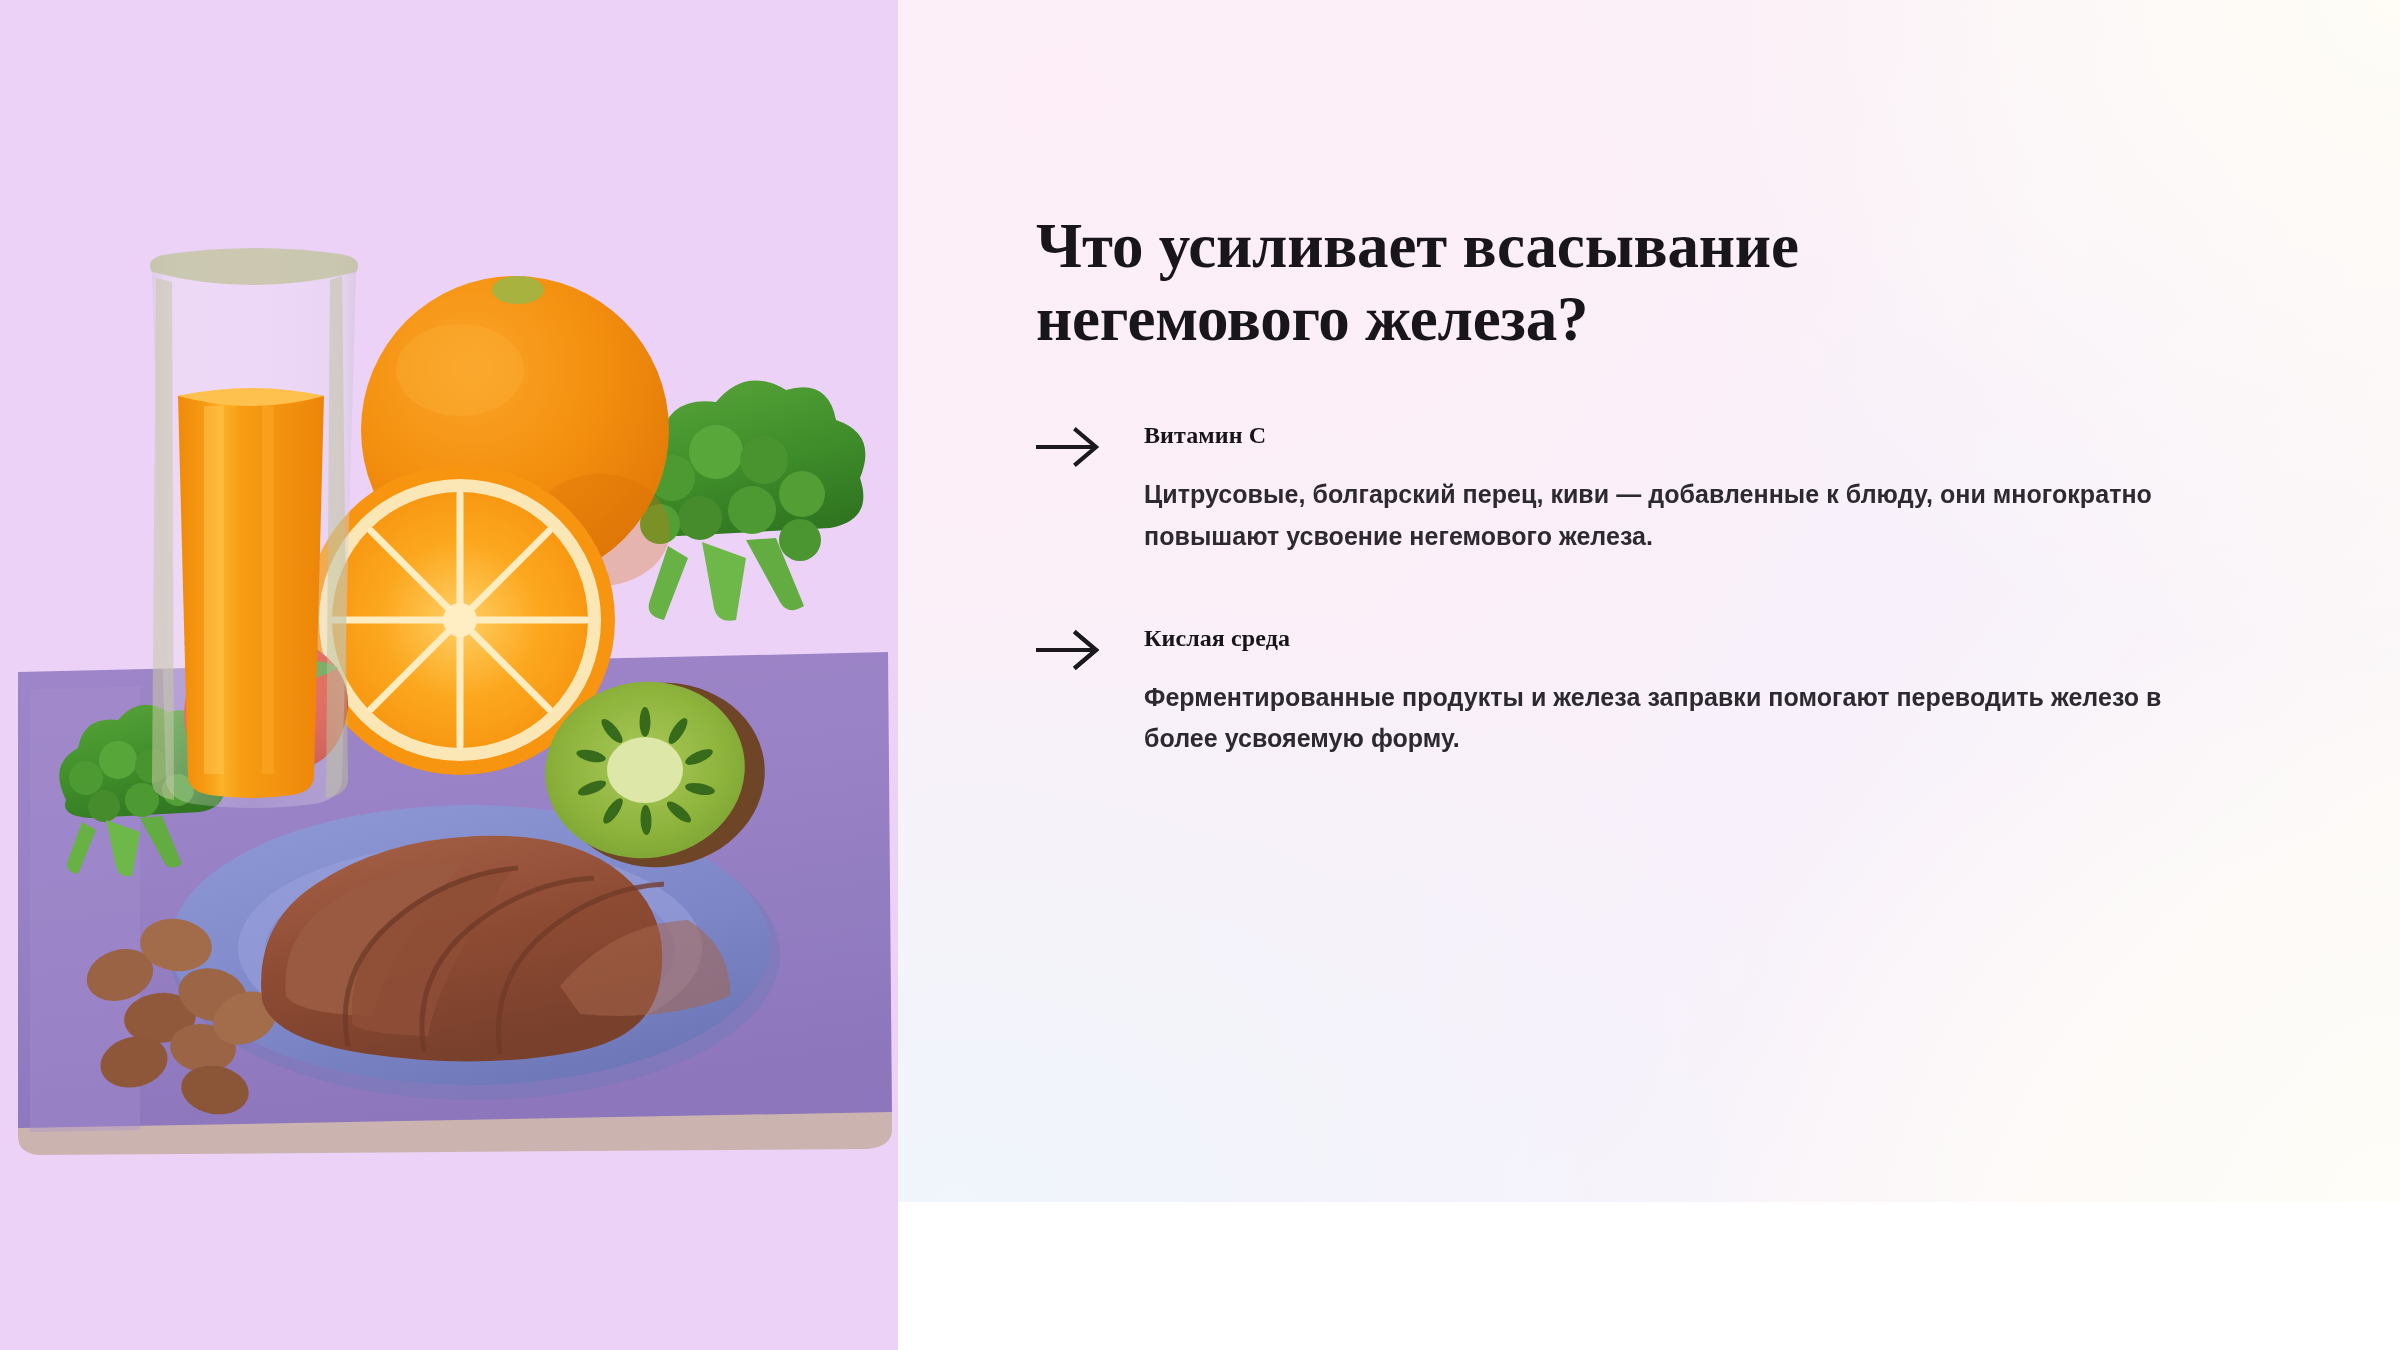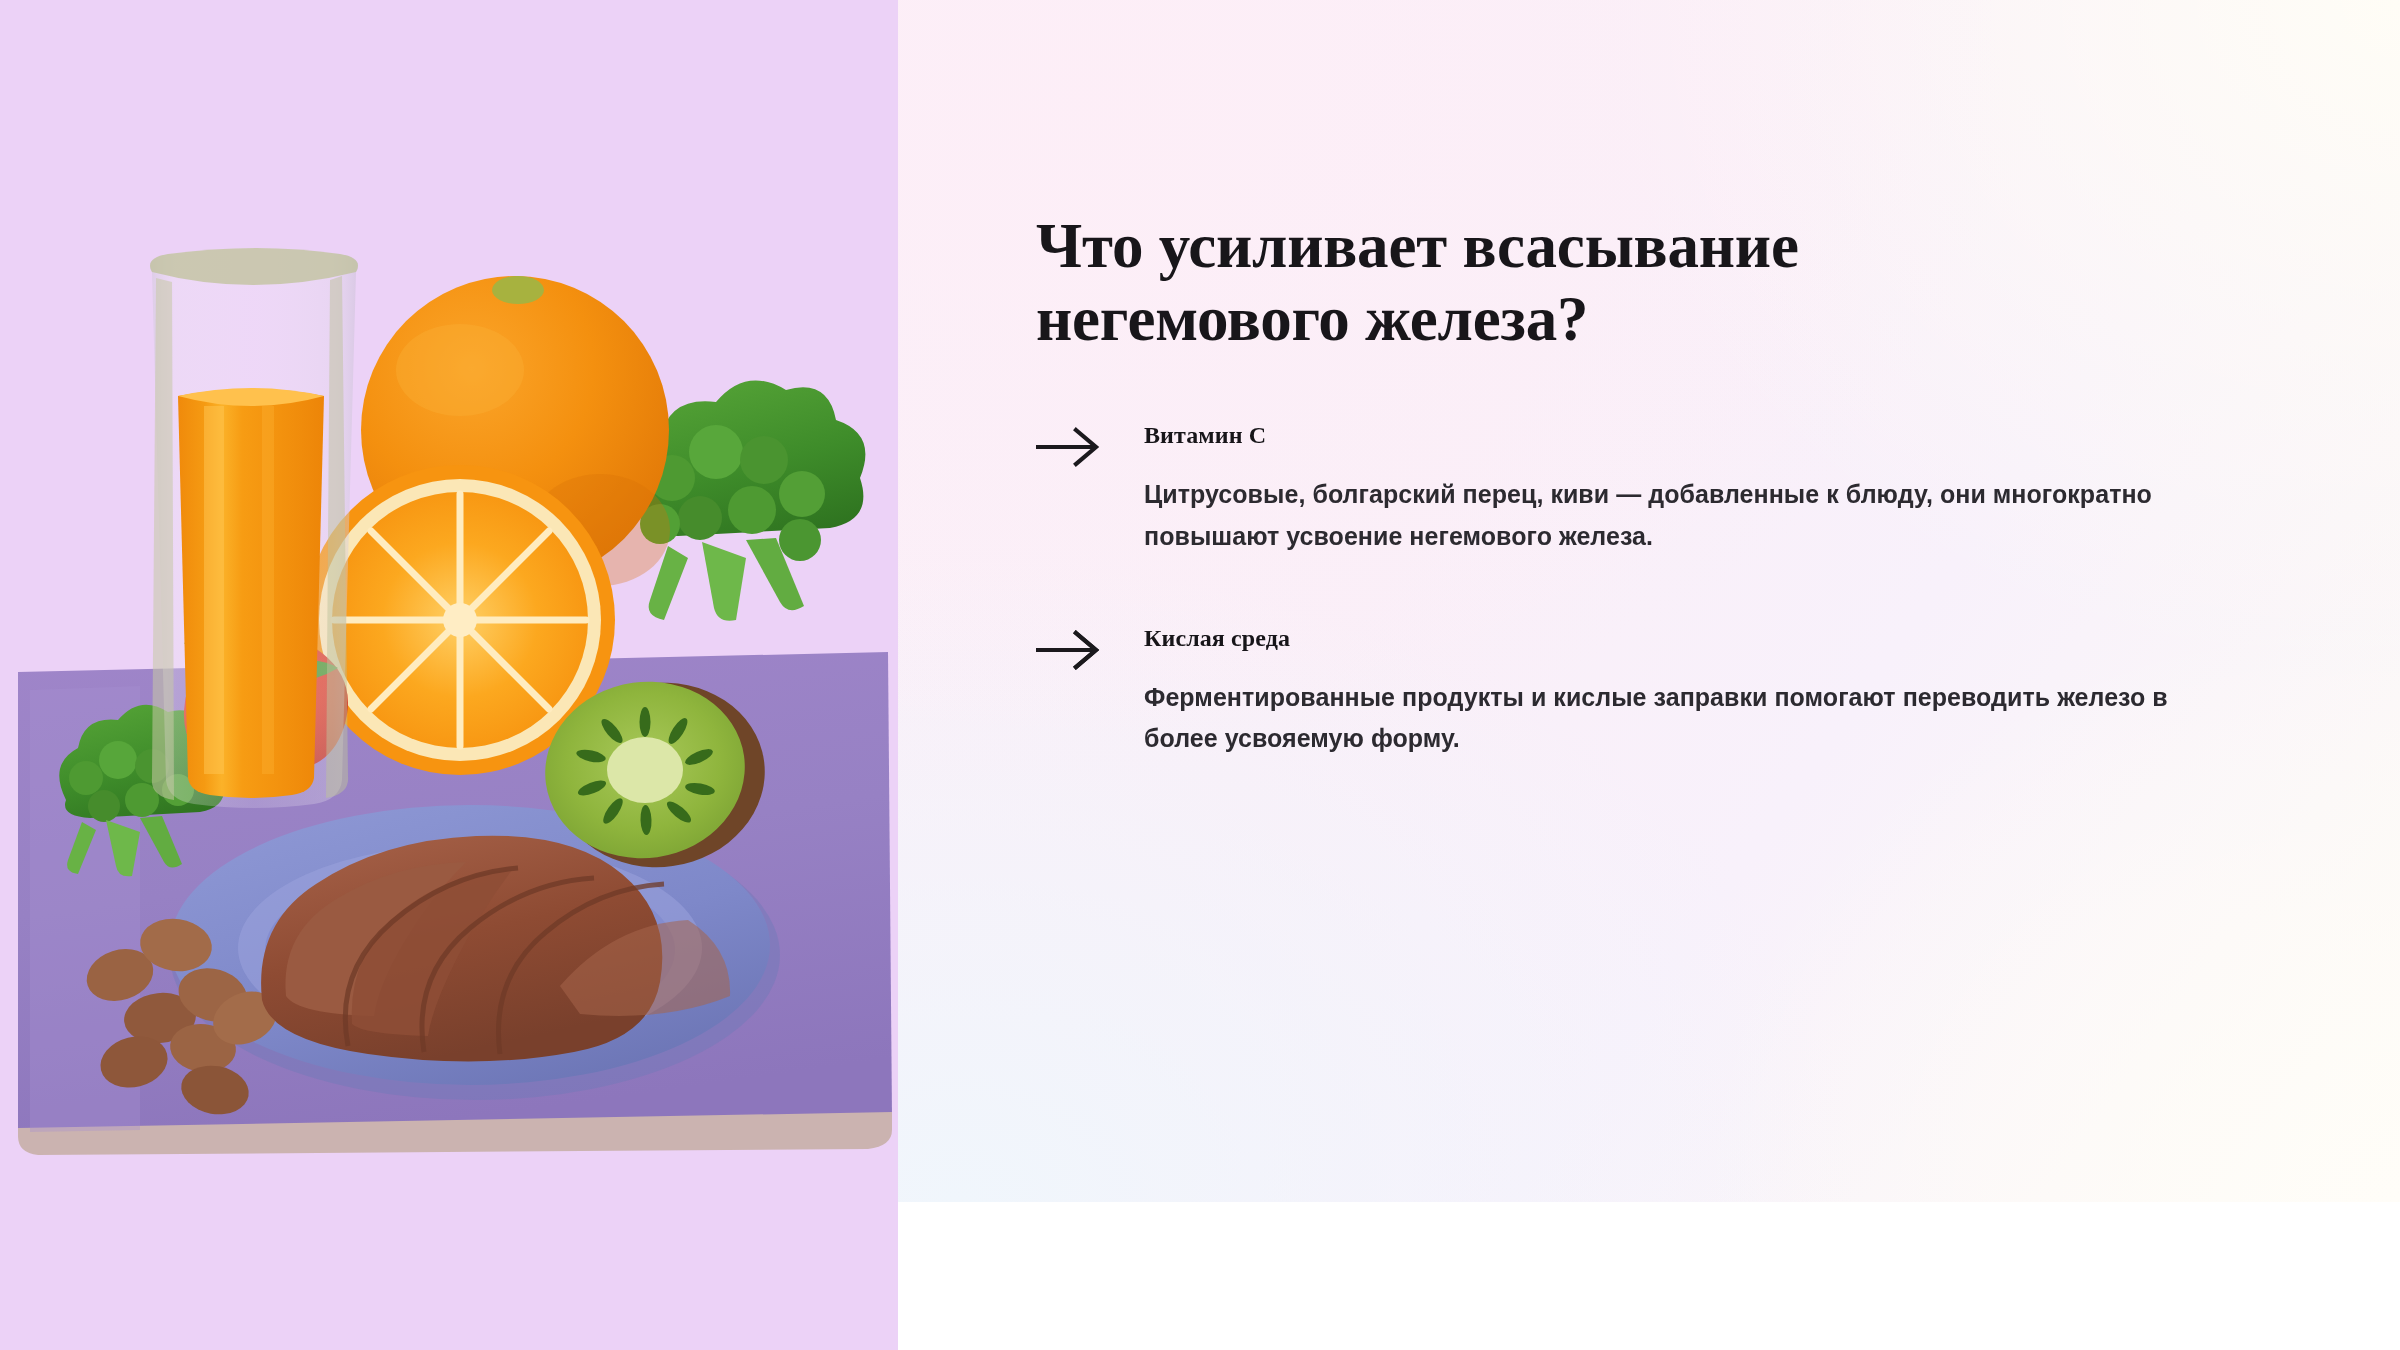--- a/index.html
+++ b/index.html
@@ -324,20 +324,20 @@
         </div>
 
         <div class="bullet-item">
           <span class="arrow-icon">
             <svg viewBox="0 0 66 42" xmlns="http://www.w3.org/2000/svg">
               <line x1="2" y1="21" x2="58" y2="21" stroke="#1b191d" stroke-width="4.2" stroke-linecap="square"></line>
               <polyline points="40,4 60,21 40,38" fill="none" stroke="#1b191d" stroke-width="4.2" stroke-linecap="square" stroke-linejoin="miter"></polyline>
             </svg>
           </span>
           <div class="bullet-heading">Кислая среда</div>
-          <div class="bullet-body">Ферментированные продукты и кислые заправки помогают переводить железо в более усвояемую форму.</div>
+          <div class="bullet-body">Ферментированные продукты и железа заправки помогают переводить железо в более усвояемую форму.</div>
         </div>
 
       </div>
     </div>
   </div>
 
 </div>
 
 </body></html>

